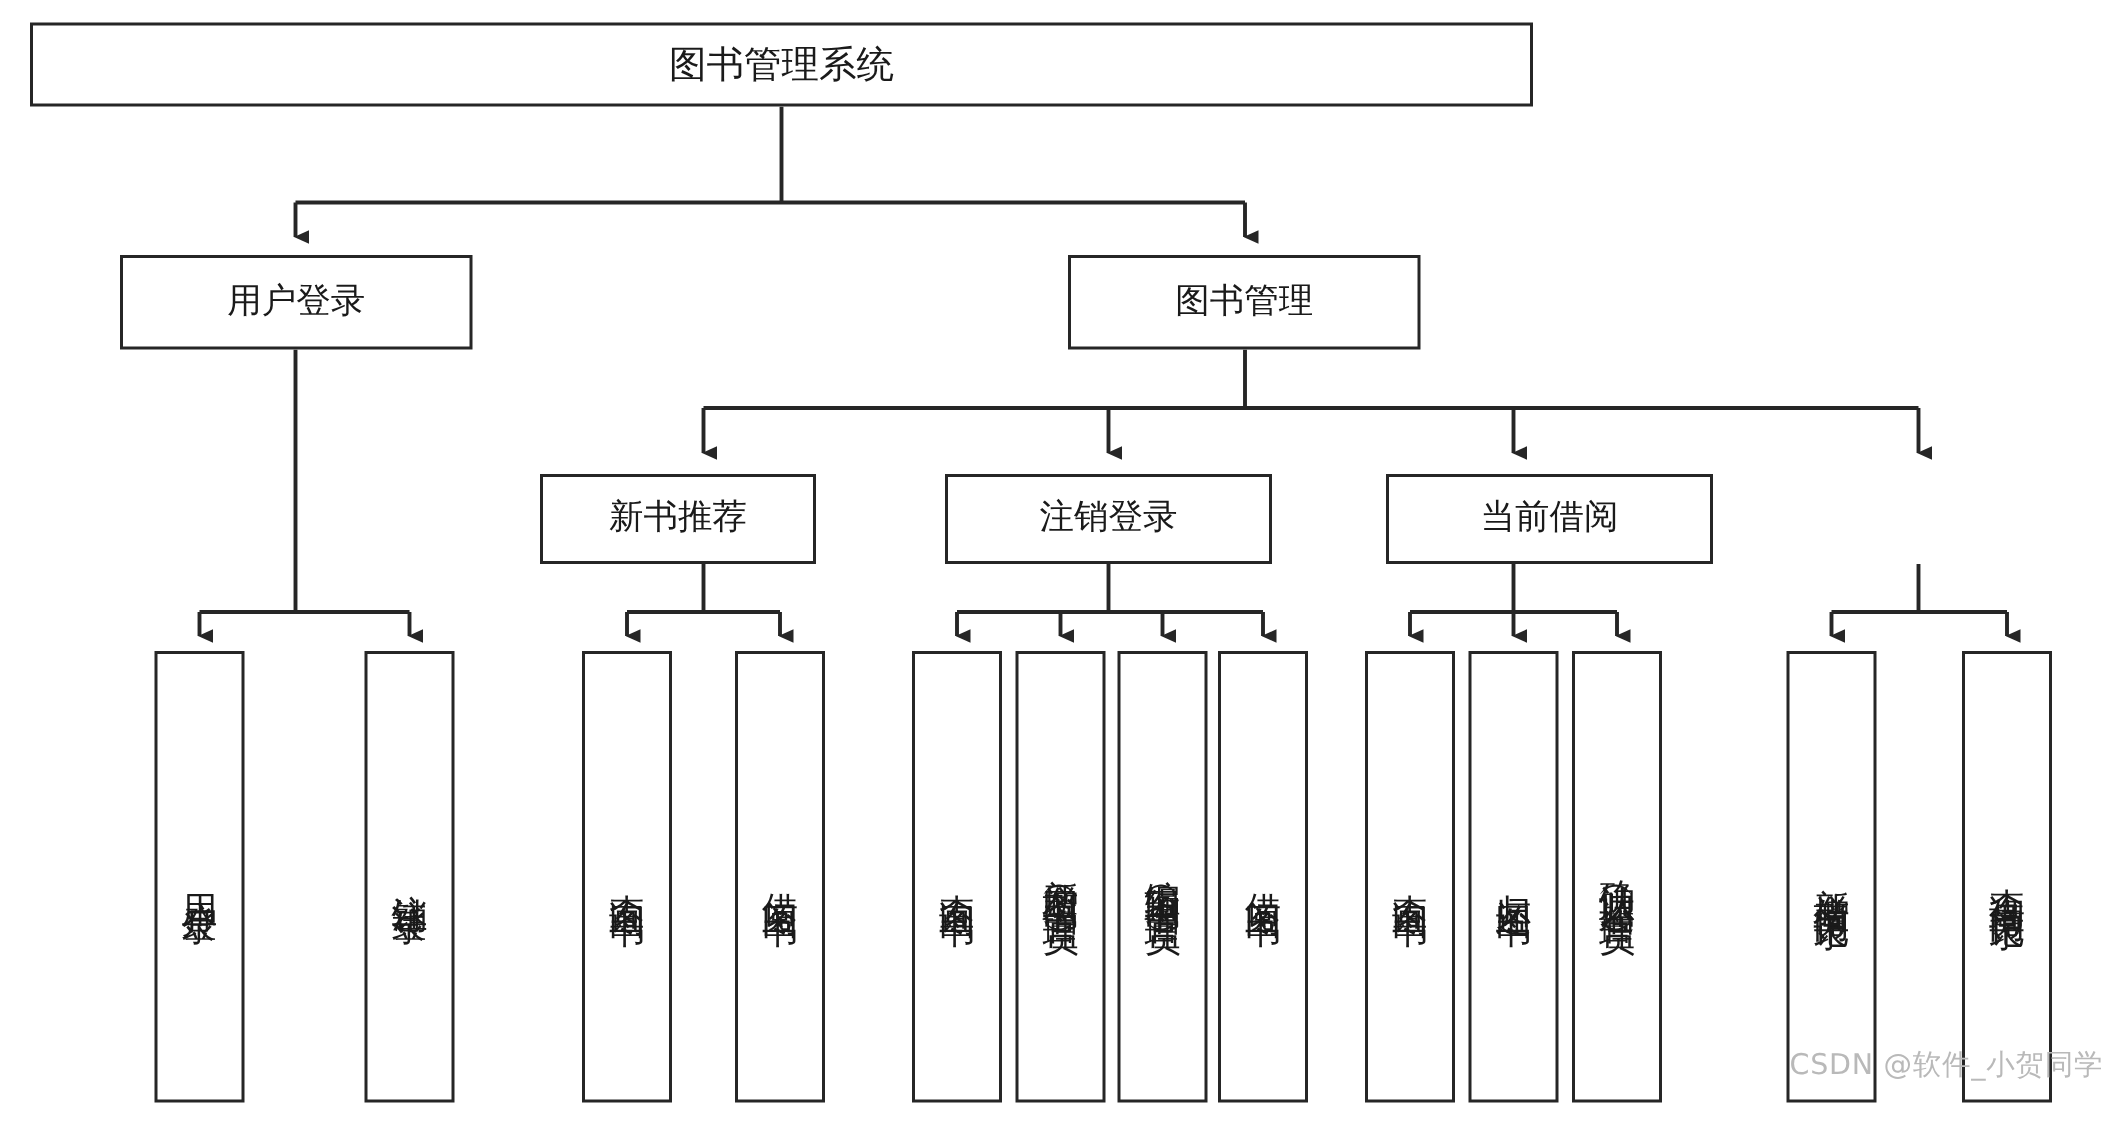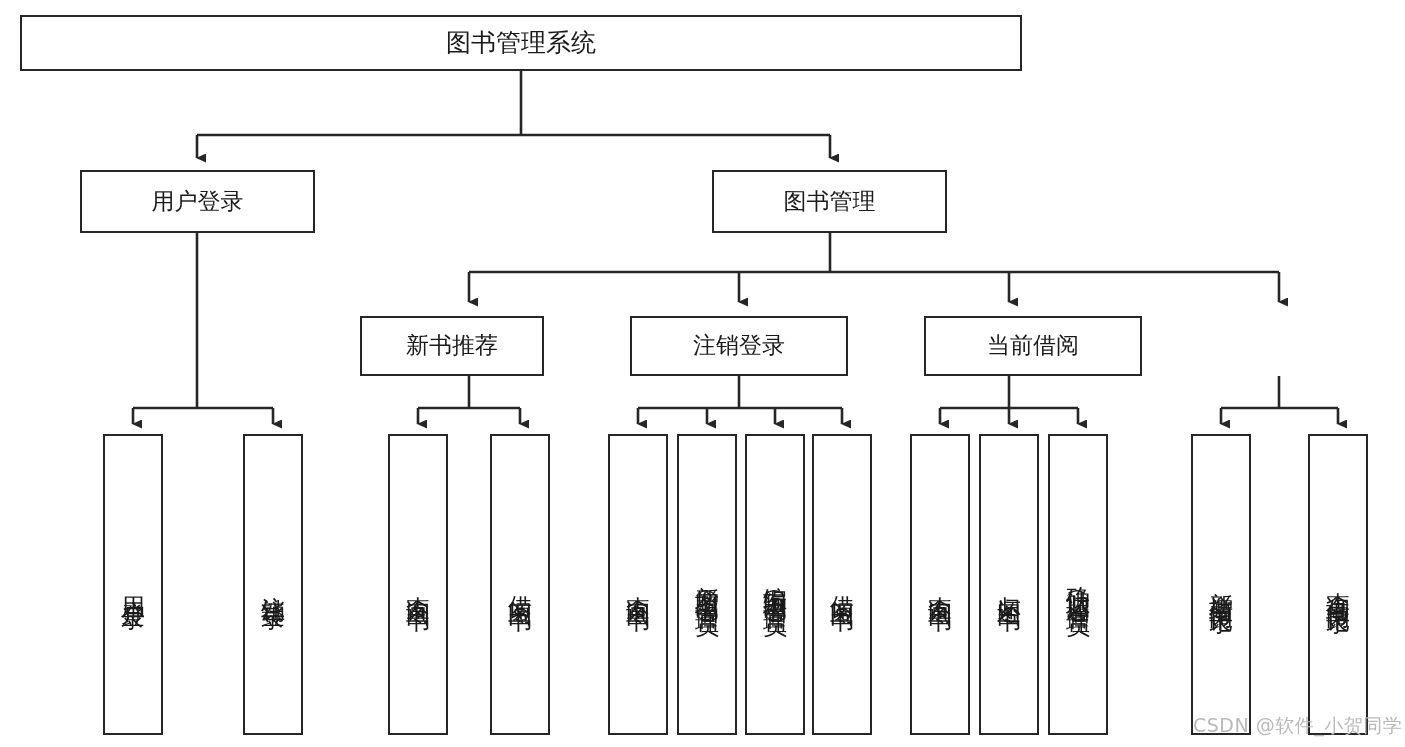--- a/index.html
+++ b/index.html
@@ -58,21 +58,21 @@
     writing-mode: vertical-rl;
     text-orientation: upright;
     font-size: 24px;
     letter-spacing: 4px;
     line-height: 1.0;
     white-space: nowrap;
   }
   .watermark {
     position: absolute;
     left: 1193px;
-    top: 713px;
+    top: 697px;
     font-size: 19px;
     color: #b9b9b9;
     white-space: nowrap;
     letter-spacing: 0.5px;
   }
 </style>
 </head>
 <body>
 
 <div id="diagram-root">

